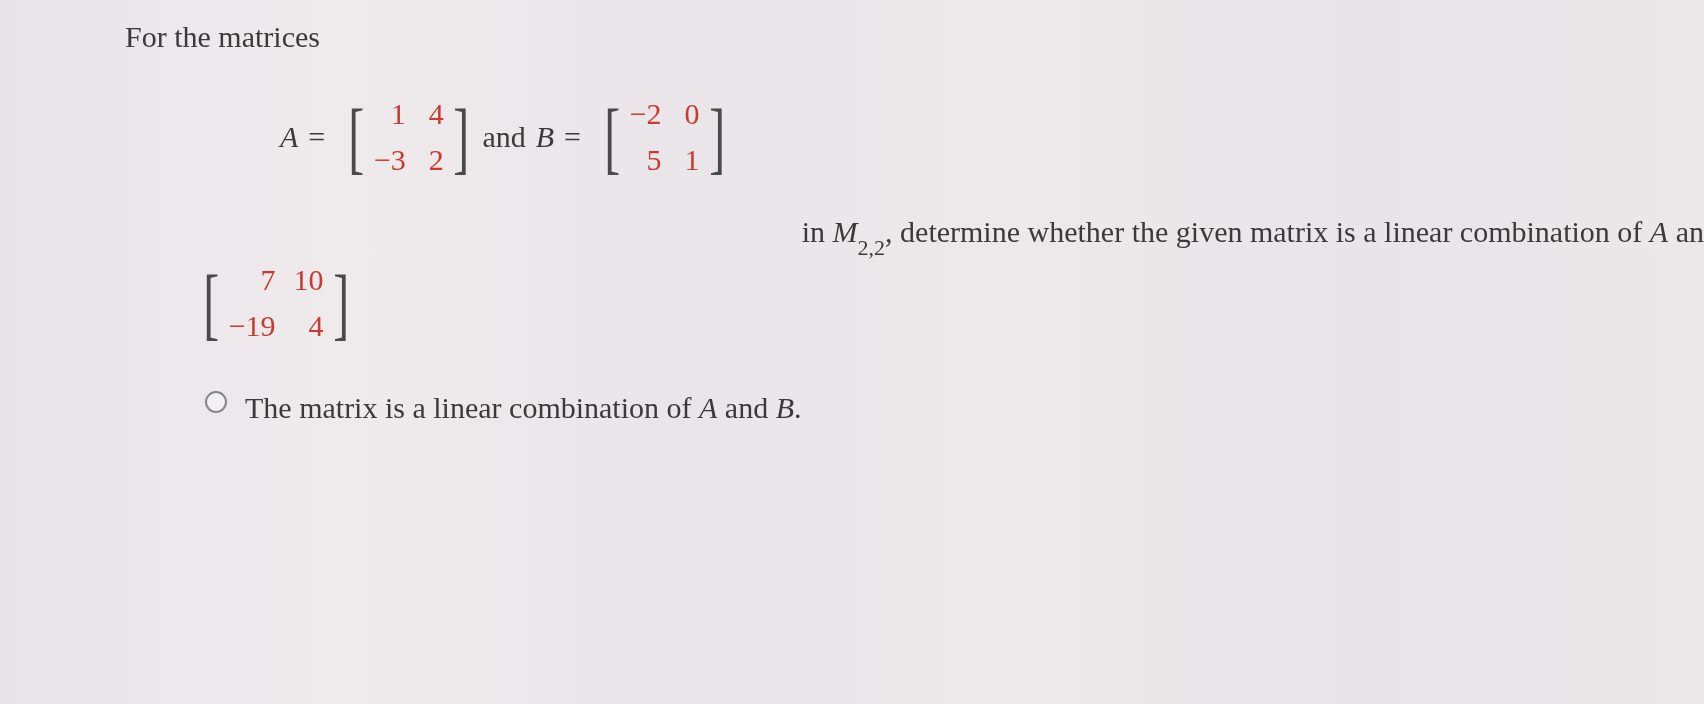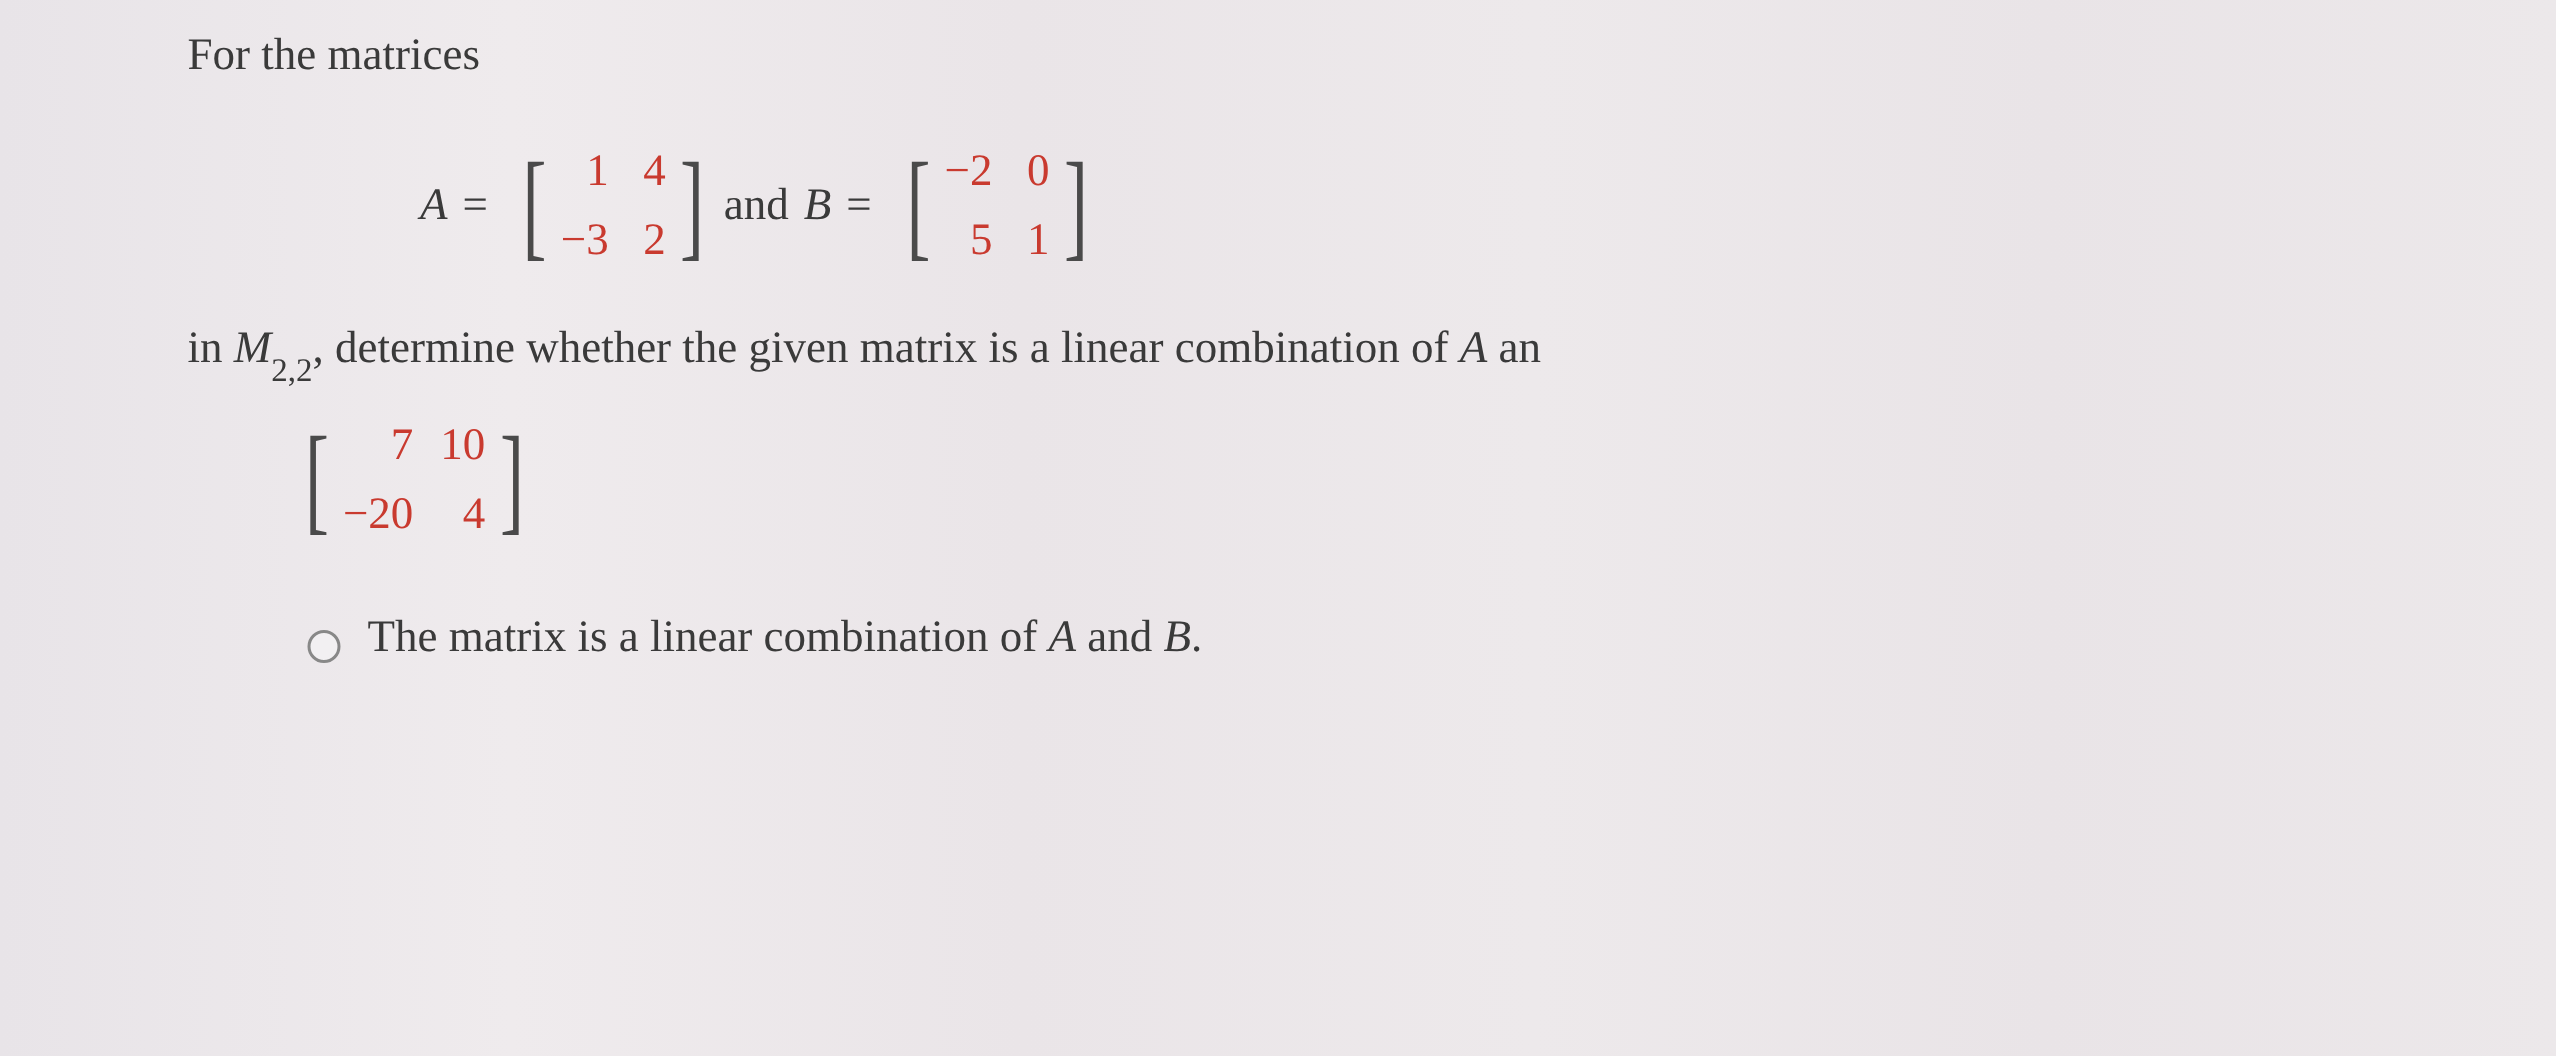--- a/index.html
+++ b/index.html
@@ -48,39 +48,40 @@
       row-gap: 12px;
       padding: 8px 4px;
     }
     .matrix-body .cell {
       text-align: right;
       color: #c93a2f;
       font-size: 30px;
       min-width: 20px;
     }
     .question-line {
-      margin-bottom: 18px;
+      margin-bottom: 0;
       white-space: nowrap;
+      text-align: right;
     }
     .sub {
       font-size: 22px;
       vertical-align: sub;
       position: relative;
       top: 6px;
     }
     .target-matrix {
       padding-left: 65px;
       margin-bottom: 40px;
     }
     .options {
       padding-left: 80px;
     }
     .option {
       display: flex;
-      align-items: flex-end;
+      align-items: flex-start;
       margin-bottom: 22px;
     }
     .radio {
       width: 22px;
       height: 22px;
       border: 2px solid #888;
       border-radius: 50%;
       margin-right: 18px;
       background: #f2f0f2;
       flex-shrink: 0;
@@ -126,21 +127,21 @@
 <div class="question-line">
   <span>in </span><span class="italic">M</span><span class="sub">2,2</span><span>, determine whether the given matrix is a linear combination of </span><span class="italic">A</span><span> an</span>
 </div>
 
 <div class="target-matrix">
   <span class="matrix">
     <span class="bracket">[</span>
     <span class="matrix-body">
       <span class="cell">7</span>
       <span class="cell">10</span>
-      <span class="cell">−20</span>
+      <span class="cell">−19</span>
       <span class="cell">4</span>
     </span>
     <span class="bracket">]</span>
   </span>
 </div>
 
 <div class="options">
   <div class="option">
     <div class="radio"></div>
     <div>

